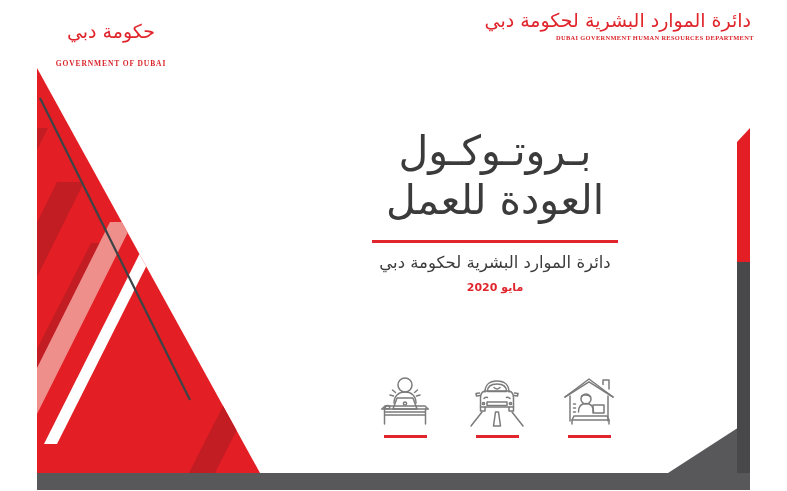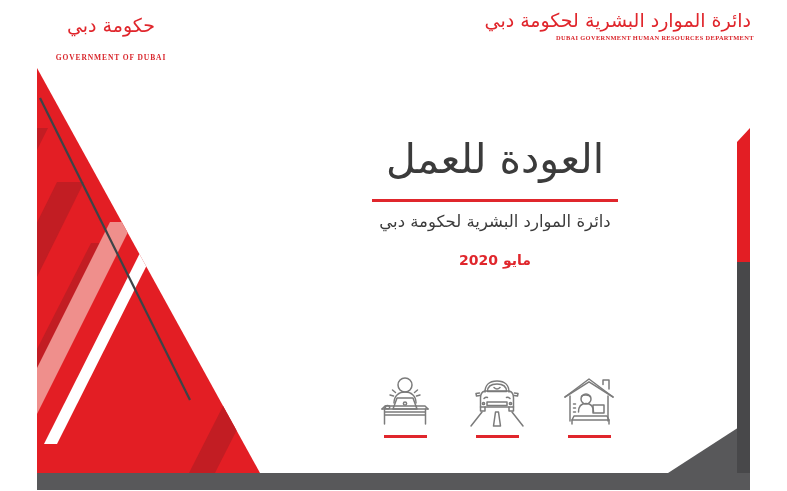--- a/index.html
+++ b/index.html
@@ -31,21 +31,21 @@
     height: 58px;
     z-index: 40;
   }
   .logo {
     position: absolute;
     text-align: center;
     color: #e0262c;
     line-height: 1;
     user-select: none;
   }
-  .logo-left  { left: 46px;  top: 16px; width: 130px; }
+  .logo-left  { left: 46px;  top: 22px; width: 130px; }
   .logo-right { right: 36px; top: 11px; width: 195px; }
 
   .logo-script {
     font-family: "DejaVu Sans", sans-serif;
     color: #e0262c;
     white-space: nowrap;
     direction: rtl;
     display: block;
   }
   .logo-left .logo-script  { font-size: 19px; letter-spacing: -1px; }
@@ -85,41 +85,41 @@
     font-size: 41px;
     line-height: 1.15;
     color: #3b3b3b;
     font-weight: 400;
     letter-spacing: 1px;
     margin: 0;
     white-space: nowrap;
   }
   .main-title.line2 {
     letter-spacing: 0px;
-    margin-top: 8px;
+    margin-top: 2px;
   }
   .rule {
     width: 246px;
     height: 3px;
     background: #e0262c;
     margin: 16px auto 10px auto;
   }
   .subtitle {
     font-family: "DejaVu Sans", sans-serif;
     font-size: 16.5px;
     color: #3b3b3b;
     margin: 0;
     white-space: nowrap;
   }
   .date {
     font-family: "DejaVu Sans", sans-serif;
-    font-size: 14px;
+    font-size: 11px;
     font-weight: 700;
     color: #e0262c;
-    margin-top: 21px;
+    margin-top: 9px;
     white-space: nowrap;
   }
 
   
   .icon-row {
     position: absolute;
     left: 372px;
     top: 376px;
     width: 250px;
     height: 80px;
@@ -192,20 +192,21 @@
     </div>
 
     <div class="logo logo-right">
       <span class="logo-script">دائرة الموارد البشرية لحكومة دبي</span>
       <span class="logo-en">DUBAI GOVERNMENT HUMAN RESOURCES DEPARTMENT</span>
     </div>
 
   </div>
 
   <div class="title-block">
+    <div class="main-title line1">بـروتـوكـول</div>
     <div class="main-title line2">العودة للعمل</div>
     <div class="rule"></div>
     <div class="subtitle">دائرة الموارد البشرية لحكومة دبي</div>
     <div class="date">مايو 2020</div>
   </div>
 
   <div class="icon-row">
 
     <div class="icon-cell">
       <svg width="62" height="52" viewBox="0 0 62 52" xmlns="http://www.w3.org/2000/svg" fill="none" stroke="#7b7b7b" stroke-width="1.5" stroke-linecap="round" stroke-linejoin="round">

